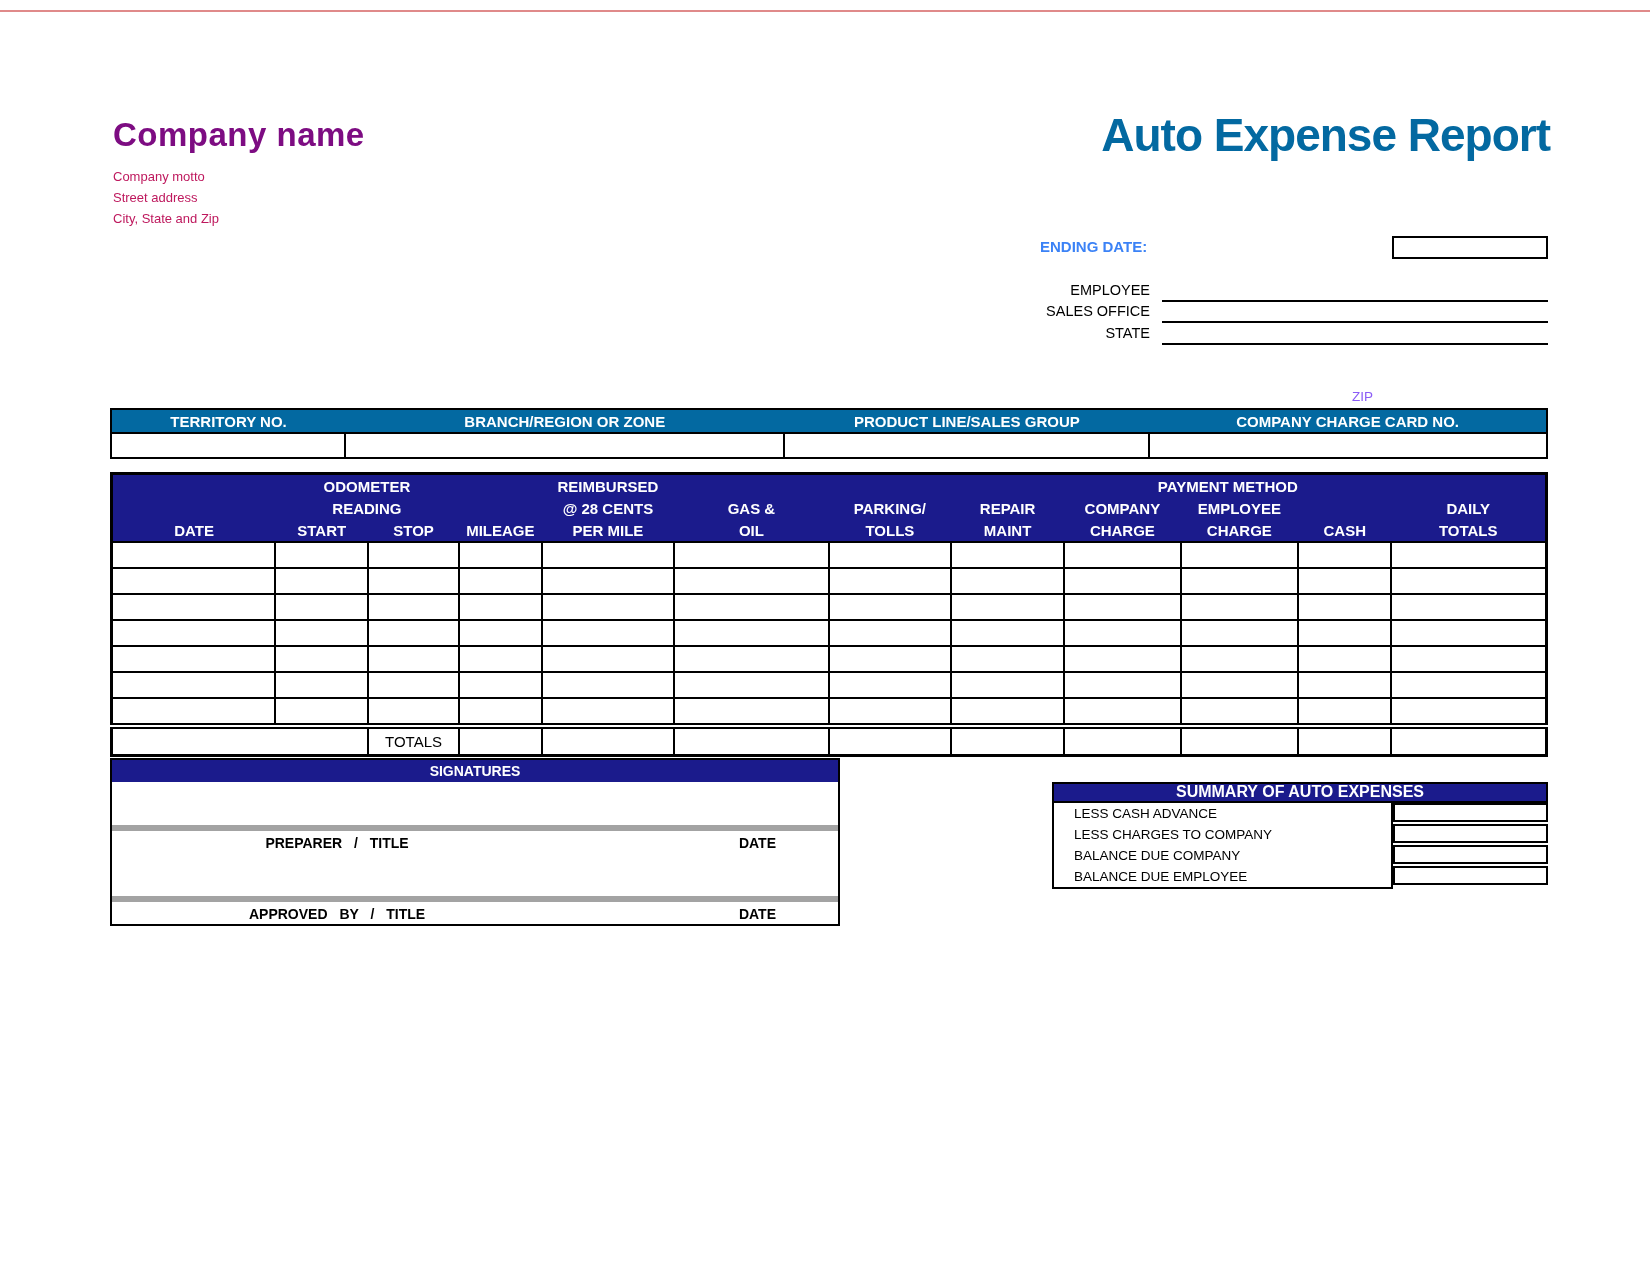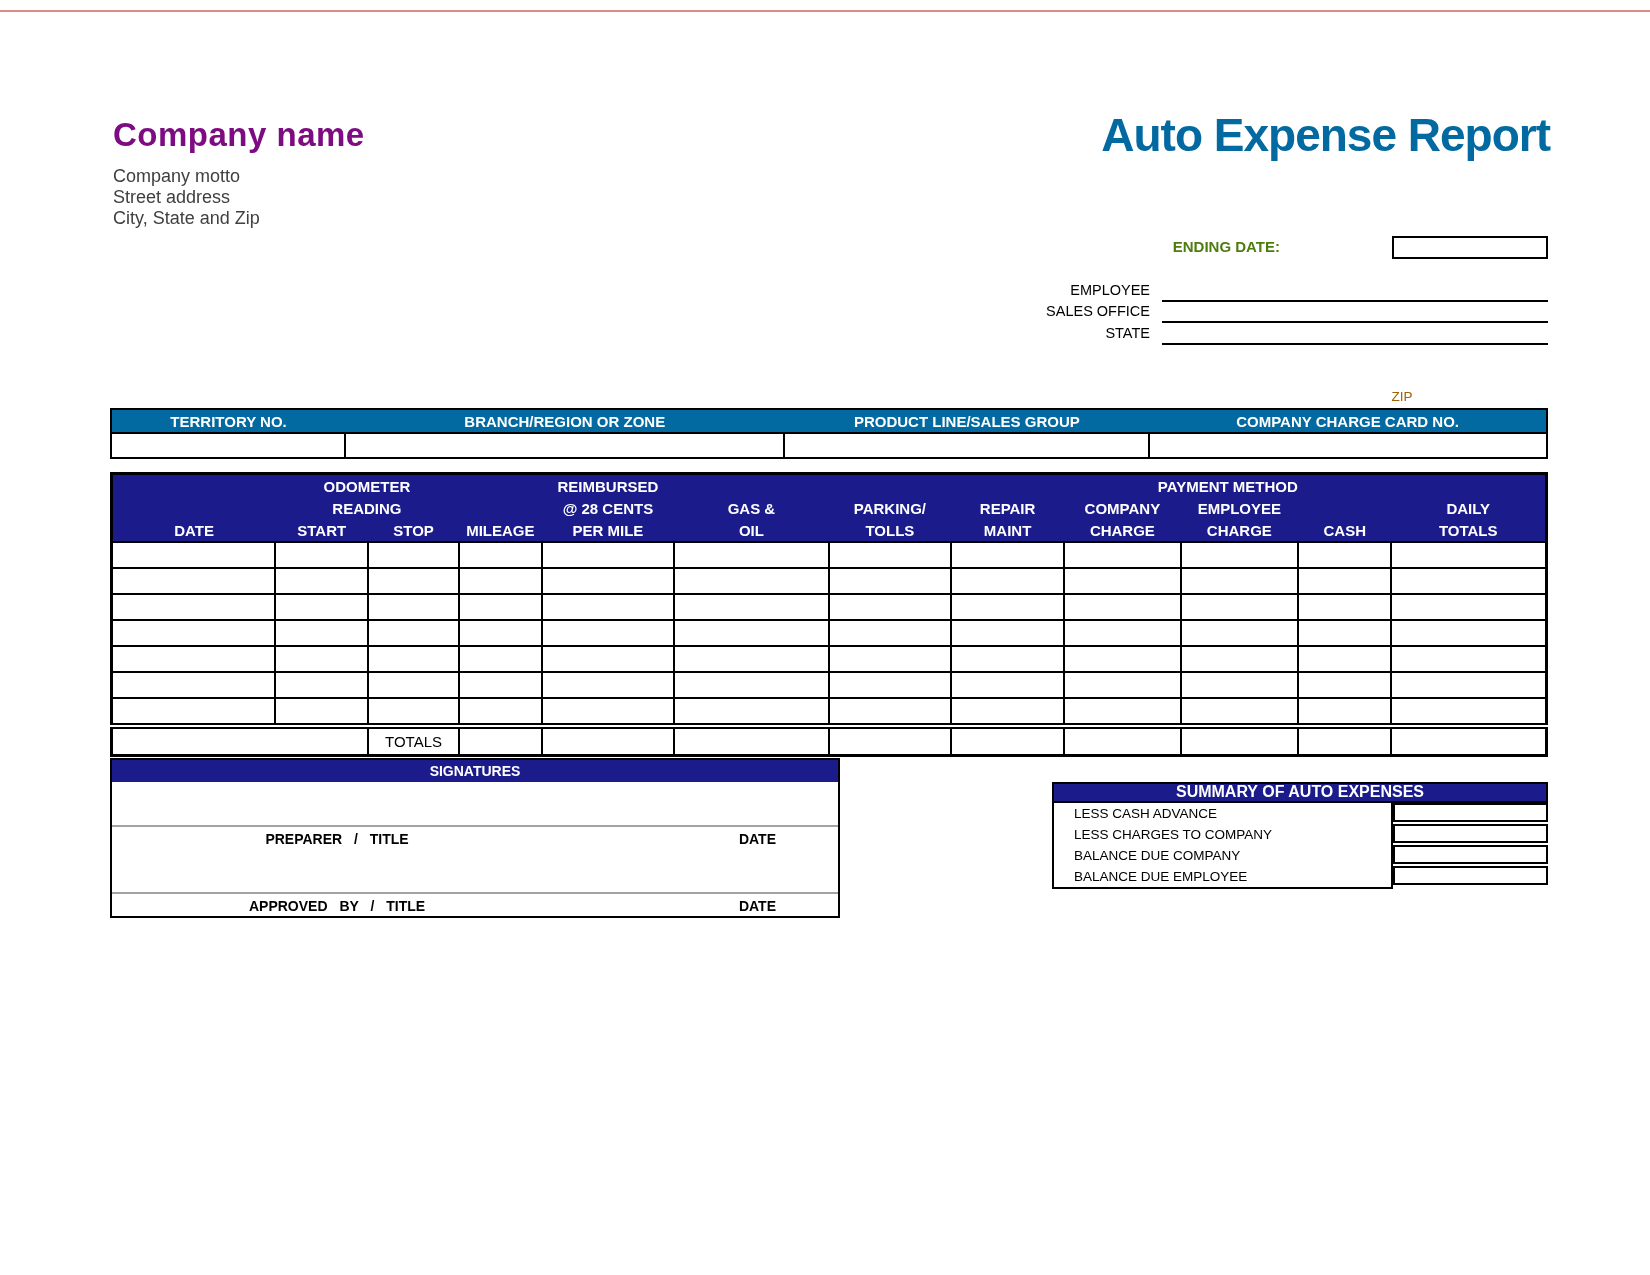--- a/index.html
+++ b/index.html
@@ -6,44 +6,44 @@
   html,body { margin:0; padding:0; background:#ffffff; }
   .page {
     position:relative; width:1650px; height:1103px; background:#ffffff;
     font-family:"Liberation Sans", sans-serif; color:#000; overflow:hidden;
   }
   .top-rule { position:absolute; top:10px; left:0; width:100%; height:2px; background:#e08a8a; }
 
   
   .company-block { position:absolute; left:113px; top:116px; }
   .company-name { font-size:33px; font-weight:bold; color:#7d0c82; letter-spacing:0.5px; margin-bottom:12px; }
-  .company-line { font-size:18px; color:#404040; line-height:21px; }
+  .company-line { font-size:13px; color:#be185d; line-height:21px; }
 
   
   .report-title {
     position:absolute; top:108px; right:100px; margin:0;
     font-size:46px; font-weight:bold; color:#0369a1; letter-spacing:-1px; white-space:nowrap;
   }
 
   
   .ending-date-label {
-    position:absolute; top:238px; left:1040px; width:240px; text-align:right;
-    font-size:15px; font-weight:bold; color:#4d7c0f;
+    position:absolute; top:238px; left:1040px; width:240px; text-align:left;
+    font-size:15px; font-weight:bold; color:#3b82f6;
   }
   .ending-date-box {
     position:absolute; top:236px; left:1392px; width:156px; height:23px;
     border:2px solid #000; box-sizing:border-box; background:#fff;
   }
 
   
   .employee-fields { position:absolute; left:700px; top:280px; width:848px; }
   .field-row { display:flex; align-items:stretch; height:21.5px; }
   .field-label { width:450px; text-align:right; font-size:14.5px; color:#000; align-self:flex-end; padding-bottom:4px; }
   .field-line { flex:1; margin-left:12px; border-bottom:2px solid #000; }
-  .zip-label { position:absolute; left:1352px; top:389px; width:100px; text-align:center; font-size:13.5px; color:#a16207; }
+  .zip-label { position:absolute; left:1352px; top:389px; width:100px; font-size:13.5px; color:#8b5cf6; }
 
   
   table { border-collapse:collapse; table-layout:fixed; }
   th, td { padding:0; }
 
   
   .territory-table { position:absolute; left:110px; top:408px; width:1438px; border:2px solid #000; }
   .territory-table th {
     background:#0369a1; color:#fff; font-size:15px; font-weight:bold;
     height:22px; text-align:center; border:none;
@@ -58,21 +58,21 @@
   }
   .expense-table tbody td { height:24px; border:2px solid #000; background:#fff; }
   .expense-table tr.totals-row td { border-top:6px double #000; height:25px; }
   .expense-table td.totals-label-cell { text-align:center; font-size:15px; font-weight:normal; }
 
   
   .signatures { position:absolute; left:110px; top:758px; width:730px; border:2px solid #000; box-sizing:border-box; background:#fff; }
   .sig-header { height:22px; background:#1b1b8c; color:#fff; font-weight:bold; font-size:14px; text-align:center; line-height:22px; }
   .sig-space-1 { height:43px; }
   .sig-space-2 { height:40px; }
-  .sig-row { position:relative; border-top:2px solid #a3a3a3; }
+  .sig-row { position:relative; border-top:6px solid #a3a3a3; }
   .sig-row.preparer { height:25px; }
   .sig-row.approved { height:22px; }
   .sig-label { position:absolute; left:0; top:4px; width:62%; text-align:center; font-size:14px; font-weight:bold; word-spacing:8px; }
   .sig-date { position:absolute; right:62px; top:4px; font-size:14px; font-weight:bold; }
 
   
   .summary { position:absolute; left:1052px; top:782px; width:496px; }
   .summary-header {
     box-sizing:border-box; height:21px; line-height:16px; border:2px solid #000;
     background:#1b1b8c; color:#fff; font-weight:bold; font-size:16px; text-align:center;

